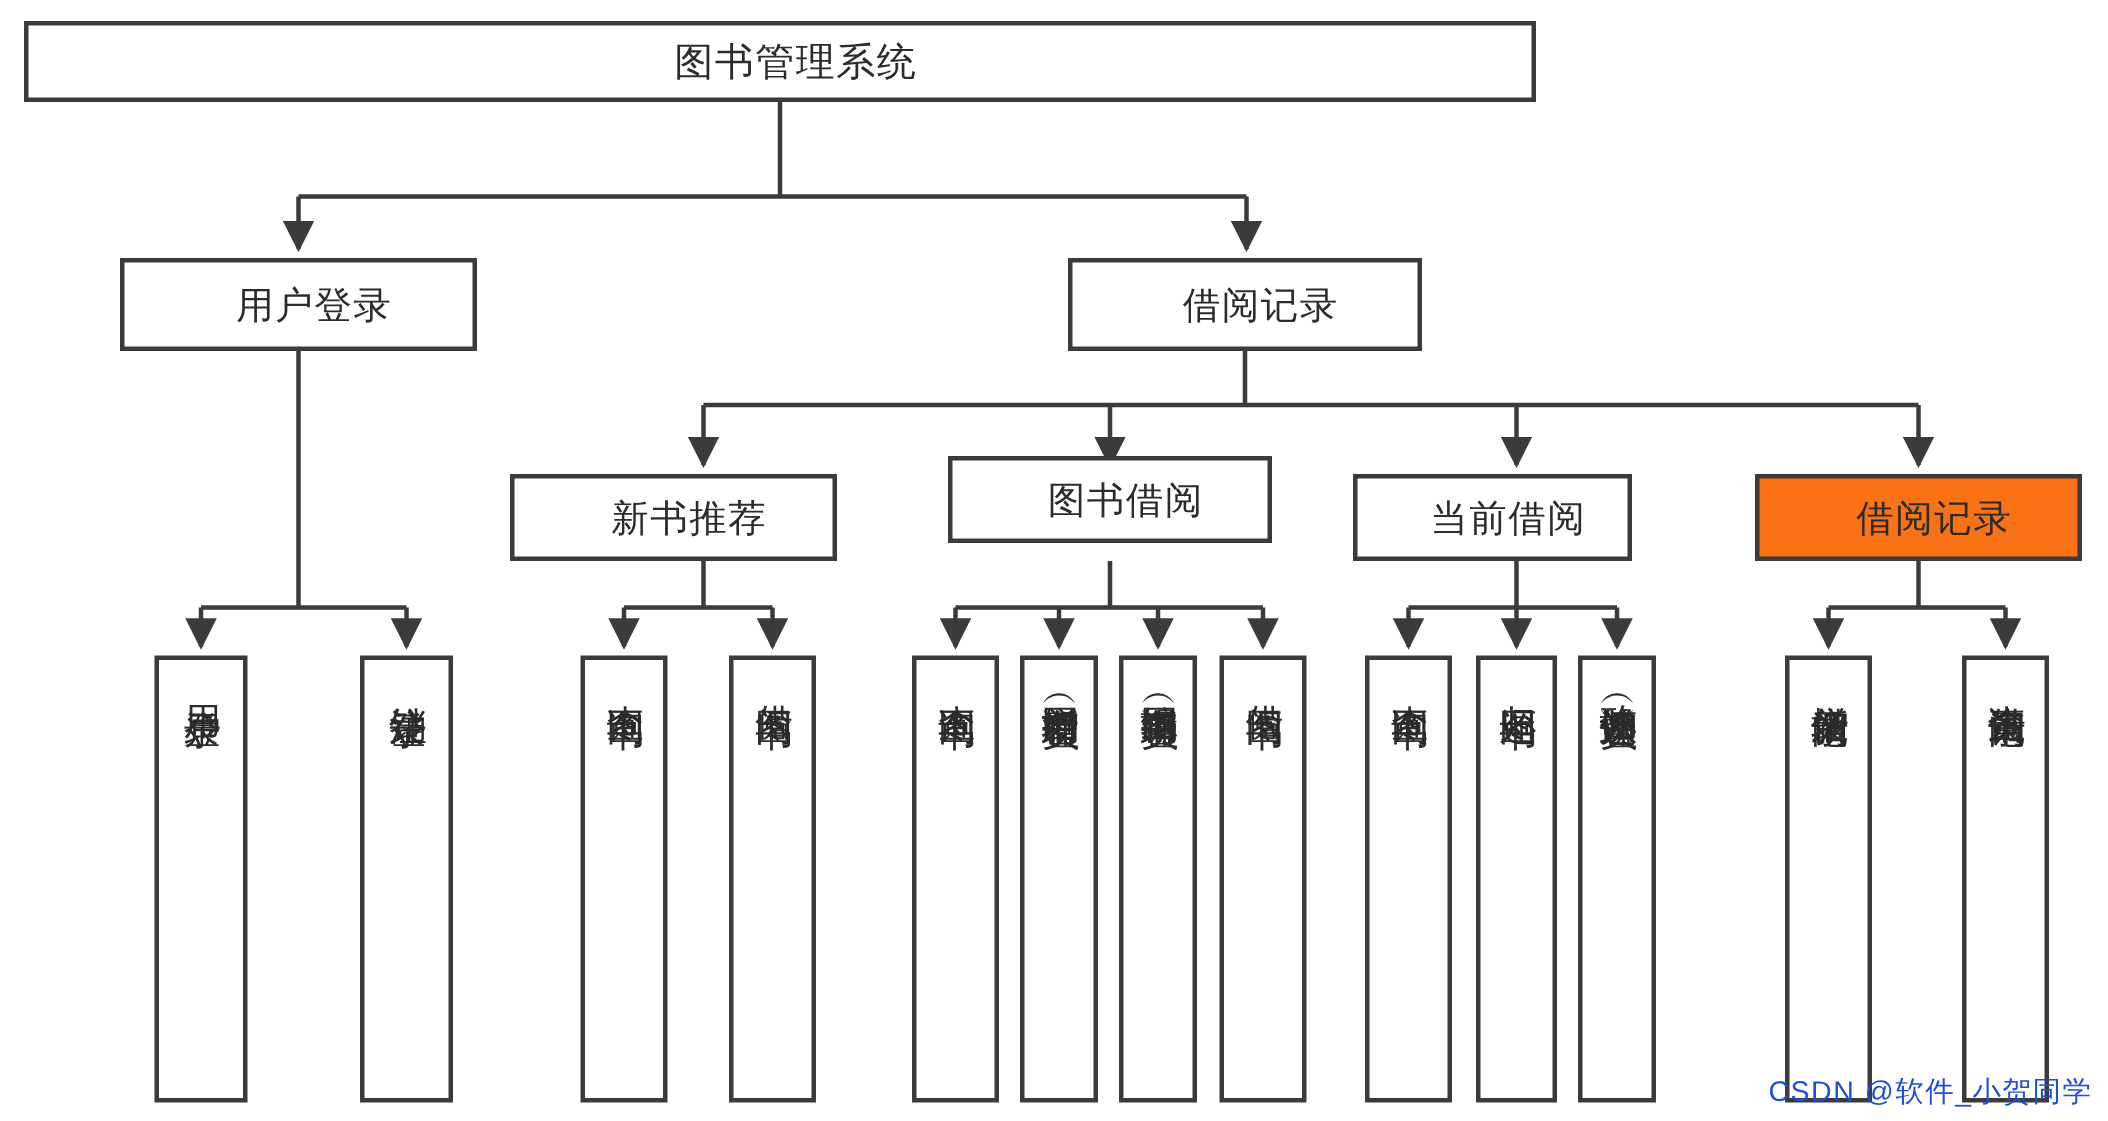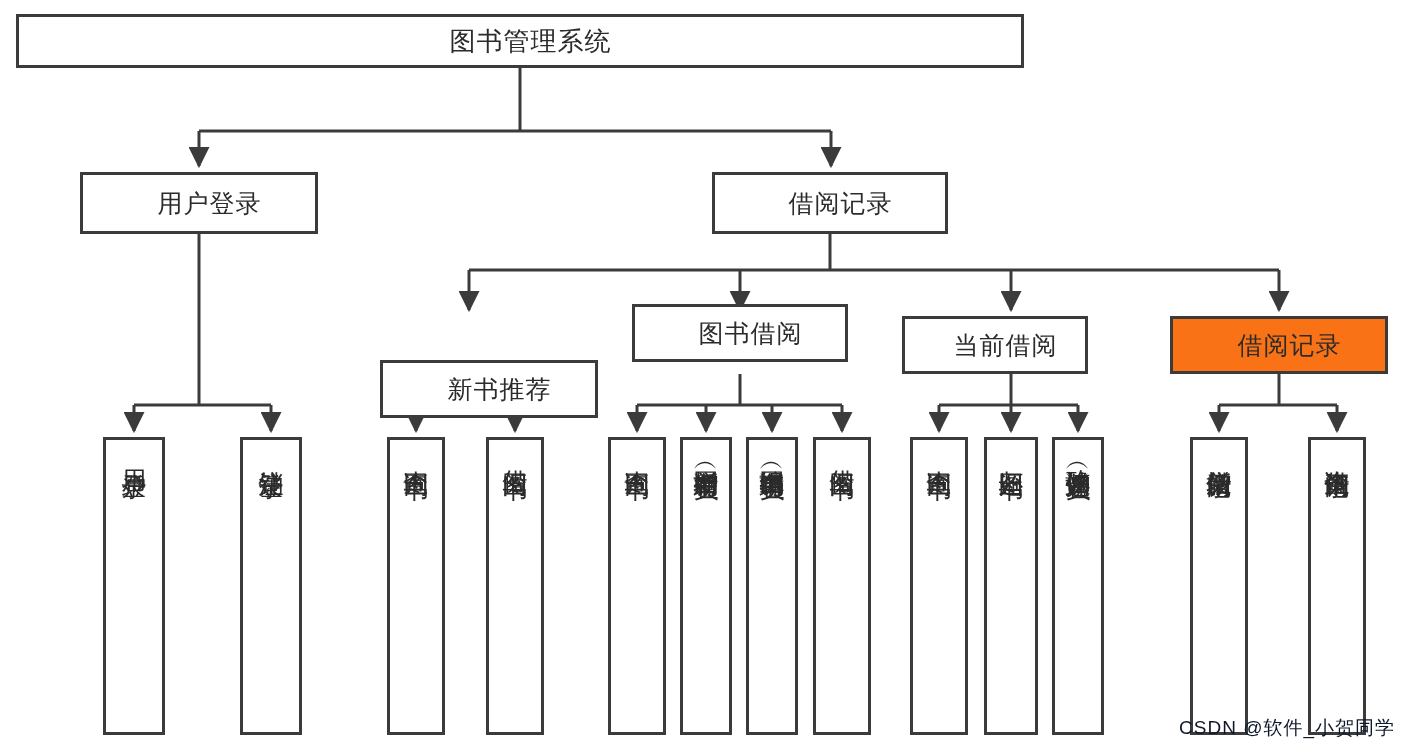--- a/index.html
+++ b/index.html
@@ -132,21 +132,21 @@
     <span>图书管理系统</span>
   </div>
 
   <div class="node node-h" id="n-l2-0" style="left: 80px; top: 172px; width: 238px; height: 62px; border-color: rgb(59, 59, 59); background: rgb(255, 255, 255); color: rgb(43, 43, 43);">
     <span>用户登录</span>
   </div>
   <div class="node node-h" id="n-l2-1" style="left: 712px; top: 172px; width: 236px; height: 62px; border-color: rgb(59, 59, 59); background: rgb(255, 255, 255); color: rgb(43, 43, 43);">
     <span>借阅记录</span>
   </div>
 
-  <div class="node node-h" id="n-l3-0" style="left: 380px; top: 316px; width: 218px; height: 58px; border-color: rgb(59, 59, 59); background: rgb(255, 255, 255); color: rgb(43, 43, 43); margin-top: 44px;">
+  <div class="node node-h" id="n-l3-0" style="left: 340px; top: 316px; width: 218px; height: 58px; border-color: rgb(59, 59, 59); background: rgb(255, 255, 255); color: rgb(43, 43, 43);">
     <span>新书推荐</span>
   </div>
   <div class="node node-h" id="n-l3-1" style="left: 632px; top: 304px; width: 216px; height: 58px; border-color: rgb(59, 59, 59); background: rgb(255, 255, 255); color: rgb(43, 43, 43);">
     <span>图书借阅</span>
   </div>
   <div class="node node-h" id="n-l3-2" style="left: 902px; top: 316px; width: 186px; height: 58px; border-color: rgb(59, 59, 59); background: rgb(255, 255, 255); color: rgb(43, 43, 43);">
     <span>当前借阅</span>
   </div>
   <div class="node node-h" id="n-l3-3" style="left: 1170px; top: 316px; width: 218px; height: 58px; border-color: rgb(59, 59, 59); background: #f97316; color: rgb(43, 43, 43);">
     <span>借阅记录</span>
@@ -185,14 +185,14 @@
   <div class="node node-v" id="n-lf-10" style="left: 1052px; top: 437px; width: 52px; height: 298px; border-color: rgb(59, 59, 59); background: rgb(255, 255, 255); color: rgb(43, 43, 43);">
     <span class="vtext vtext-narrow">确认归还（管理员）</span>
   </div>
   <div class="node node-v" id="n-lf-11" style="left: 1190px; top: 437px; width: 58px; height: 298px; border-color: rgb(59, 59, 59); background: rgb(255, 255, 255); color: rgb(43, 43, 43);">
     <span class="vtext vtext-narrow">新增借阅记录</span>
   </div>
   <div class="node node-v" id="n-lf-12" style="left: 1308px; top: 437px; width: 58px; height: 298px; border-color: rgb(59, 59, 59); background: rgb(255, 255, 255); color: rgb(43, 43, 43);">
     <span class="vtext vtext-narrow">查询借阅记录</span>
   </div>
 
-  <div id="watermark" style="color: #0f172a; margin-top: 46px;">CSDN @软件_小贺同学</div>
+  <div id="watermark" style="color: #1d4ed8; margin-top: 46px;">CSDN @软件_小贺同学</div>
 </div>
 
 </body></html>

